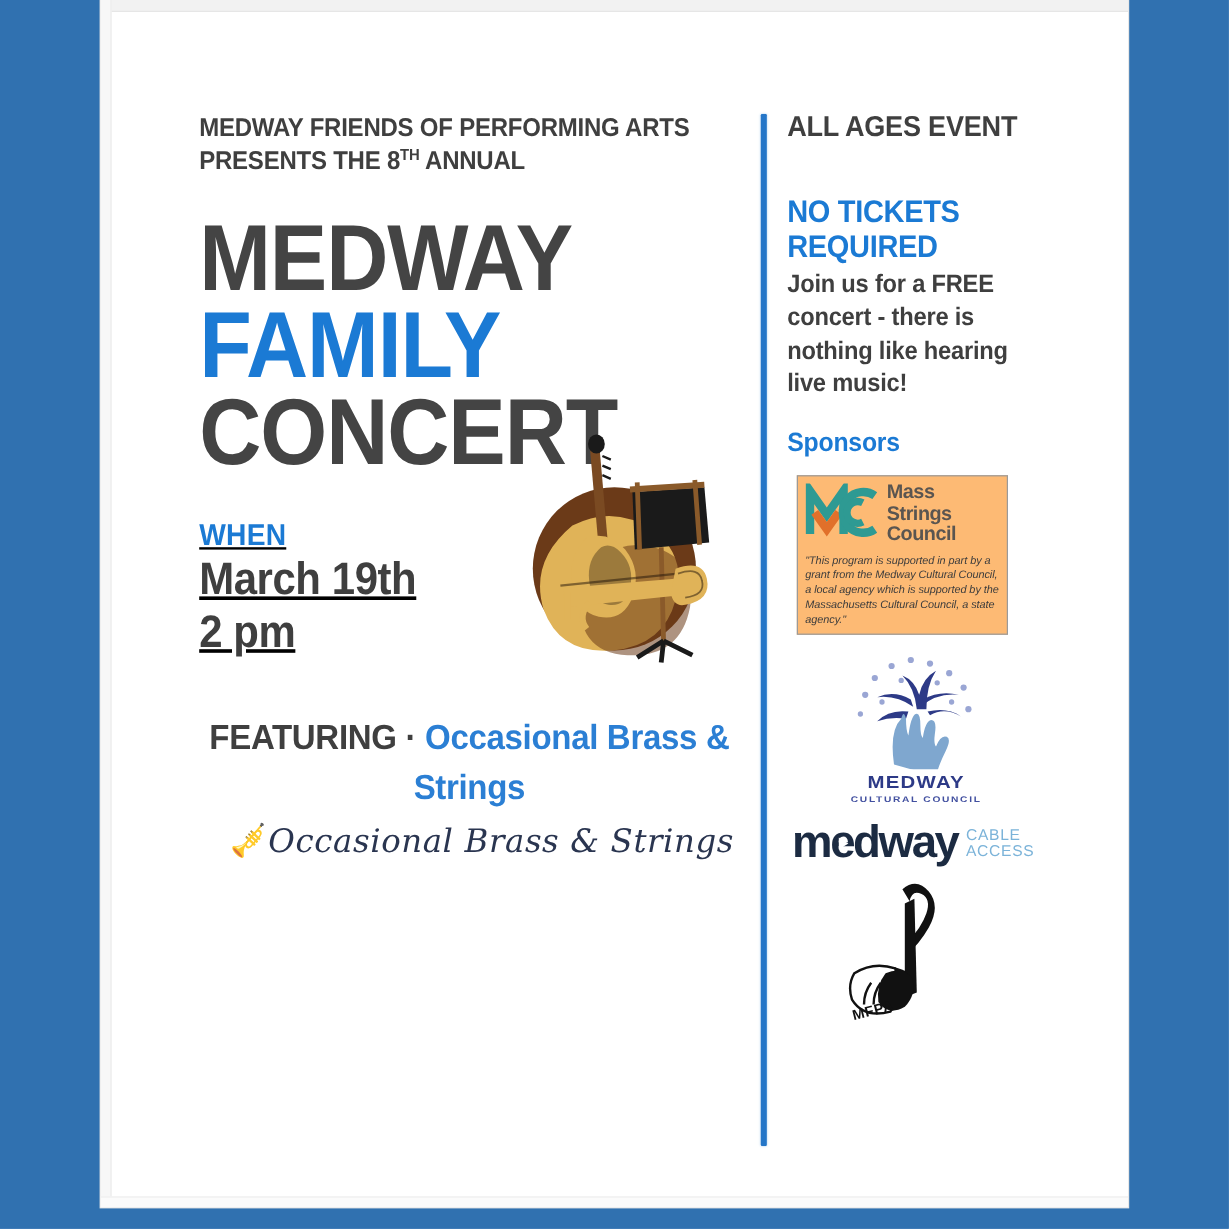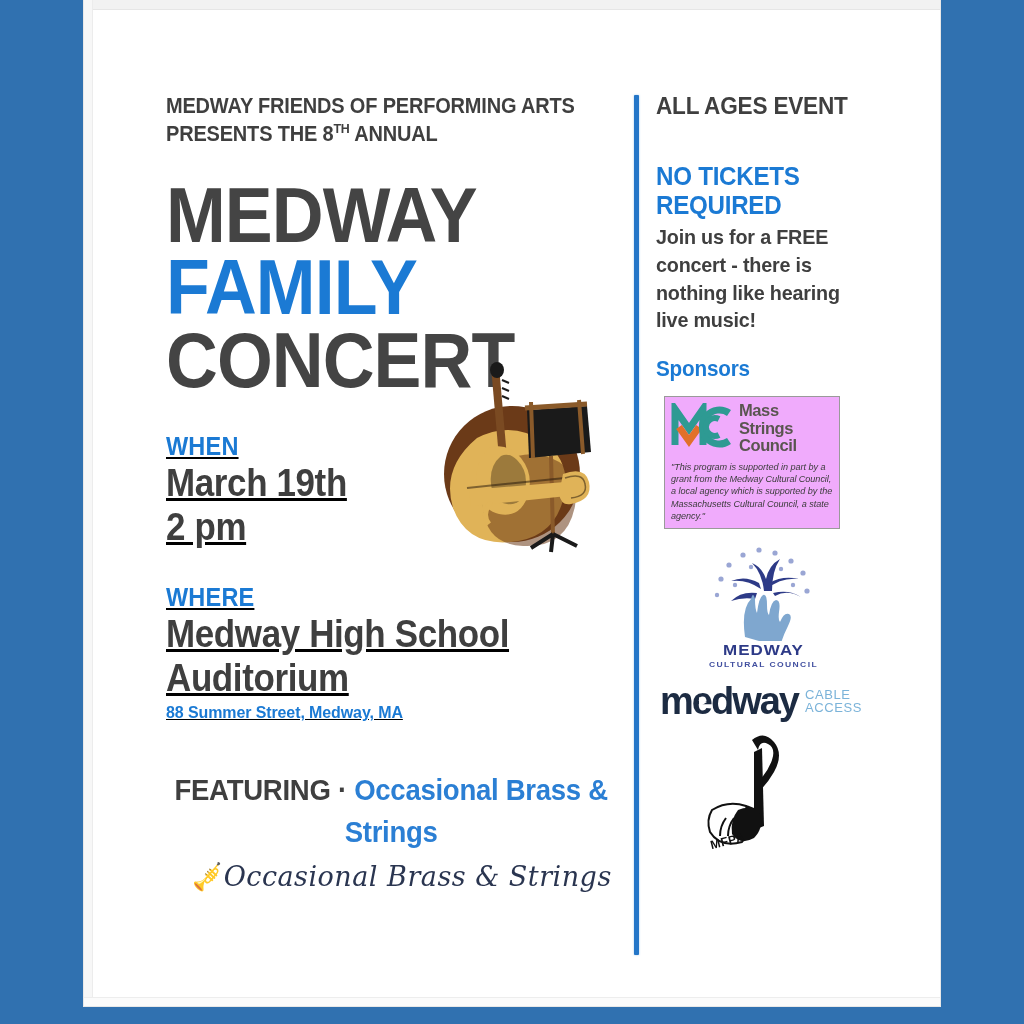--- a/index.html
+++ b/index.html
@@ -229,21 +229,21 @@
     transform: scaleX(0.94);
     transform-origin: left center;
   }
 
   
   .mcc-card {
     margin-top: 14px;
     margin-left: 8px;
     width: 176px;
     border: 1px solid #9a9a9a;
-    background: #f0abfc;
+    background: #fdba74;
     padding: 5px 6px 6px 6px;
     box-sizing: border-box;
   }
   .mcc-top {
     display: flex;
     align-items: center;
     gap: 6px;
   }
   .mcc-wordmark {
     font-weight: bold;
@@ -397,26 +397,20 @@
           <span class="headline-word accent">FAMILY</span>
           <span class="headline-word">CONCERT</span>
         </div>
 
         <div class="detail-block">
           <div class="detail-label">WHEN</div>
           <div class="detail-value">March 19th</div>
           <div class="detail-value">2 pm</div>
         </div>
 
-        <div class="detail-block">
-          <div class="detail-label">WHERE</div>
-          <div class="detail-value">Medway High School</div>
-          <div class="detail-value">Auditorium</div>
-          <div class="detail-sub">88 Summer Street, Medway, MA</div>
-        </div>
 
         <div class="featuring-row"><span class="featuring-label">FEATURING</span>
           <span class="featuring-dot">·</span>
           <span class="featuring-act">Occasional Brass &amp; Strings</span>
         </div>
 
         <div class="ensemble-script">
           <span class="horn-glyph">🎺</span><span>Occasional Brass &amp; Strings</span>
         </div>
       </div>

